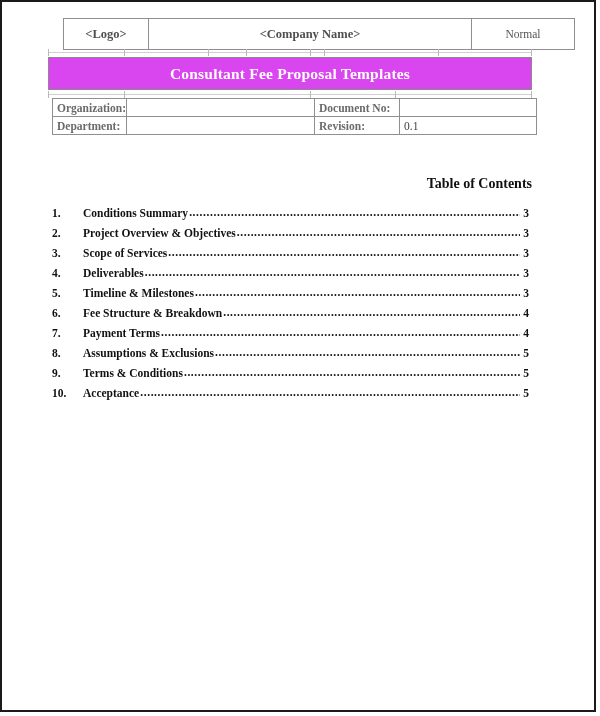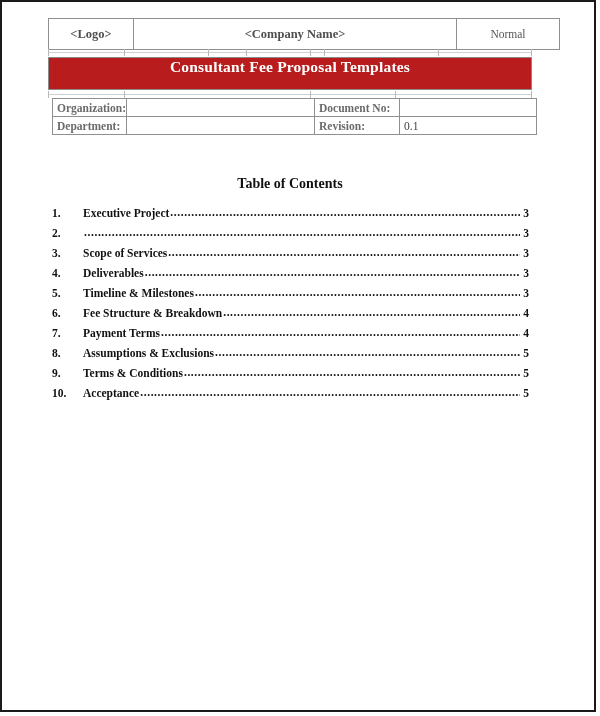--- a/index.html
+++ b/index.html
@@ -21,21 +21,21 @@
     height: 712px;
     margin: 0;
     border: 2px solid #1a1a1a;
     box-sizing: border-box;
     background: #ffffff;
   }
 
   
   .hdr-table {
     position: absolute;
-    left: 46px;
+    left: 61px;
     top: 16px;
     width: 484px;
     border-collapse: collapse;
     table-layout: fixed;
   }
   .hdr-table td {
     border: 1px solid #8f8f8f;
     height: 30px;
     text-align: center;
     vertical-align: middle;
@@ -80,23 +80,24 @@
   }
 
   
   .title-band {
     position: absolute;
     left: 46px;
     top: 55px;
     width: 484px;
     height: 33px;
     box-sizing: border-box;
-    background: #b91c1c;
+    background: #d946ef;
     border: 1px solid #8a8a8a;
     display: flex;
+    align-items: center;
     justify-content: center;
   }
   .title-band .title-text {
     font-family: "Liberation Serif", serif;
     font-size: 15.5px;
     font-weight: bold;
     color: #ffffff;
     letter-spacing: 0.2px;
   }
 
@@ -136,21 +137,21 @@
   .meta-table col.c2 { width: 188px; }
   .meta-table col.c3 { width: 85px; }
   .meta-table col.c4 { width: 137px; }
 
   
   .toc-heading {
     position: absolute;
     left: 46px;
     top: 174px;
     width: 484px;
-    text-align: center;
+    text-align: right;
     font-family: "Liberation Serif", serif;
     font-size: 14px;
     font-weight: bold;
     color: #111111;
   }
 
   .toc-list {
     position: absolute;
     left: 46px;
     top: 201px;
@@ -257,26 +258,27 @@
         <td class="val">0.1</td>
       </tr>
     </tbody>
   </table>
 
   <div class="toc-heading">Table of Contents</div>
 
   <div class="toc-list" id="toc-list">
       <div class="toc-row">
         <span class="toc-num">1.</span>
-        <span class="toc-title">Executive Project</span>
+        <span class="toc-title">Conditions Summary</span>
         <span class="toc-dots">........................................................................................................................................................................</span>
         <span class="toc-page">3</span>
       </div>
       <div class="toc-row">
         <span class="toc-num">2.</span>
+        <span class="toc-title">Project Overview &amp; Objectives</span>
         <span class="toc-dots">........................................................................................................................................................................</span>
         <span class="toc-page">3</span>
       </div>
       <div class="toc-row">
         <span class="toc-num">3.</span>
         <span class="toc-title">Scope of Services</span>
         <span class="toc-dots">........................................................................................................................................................................</span>
         <span class="toc-page">3</span>
       </div>
       <div class="toc-row">

